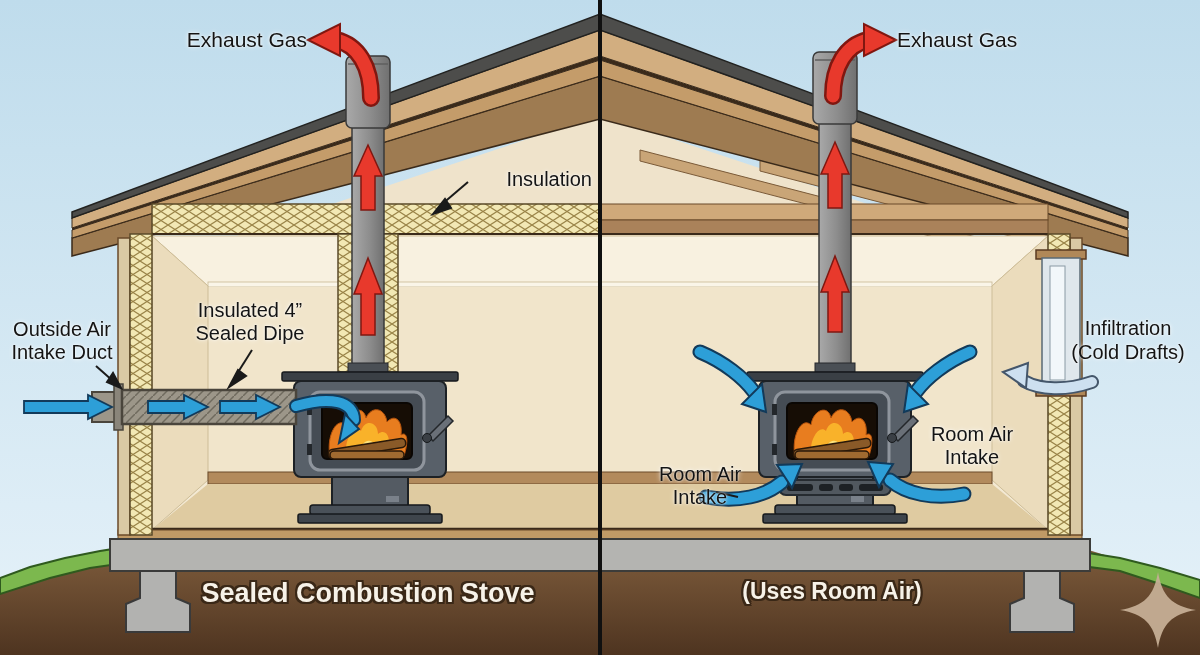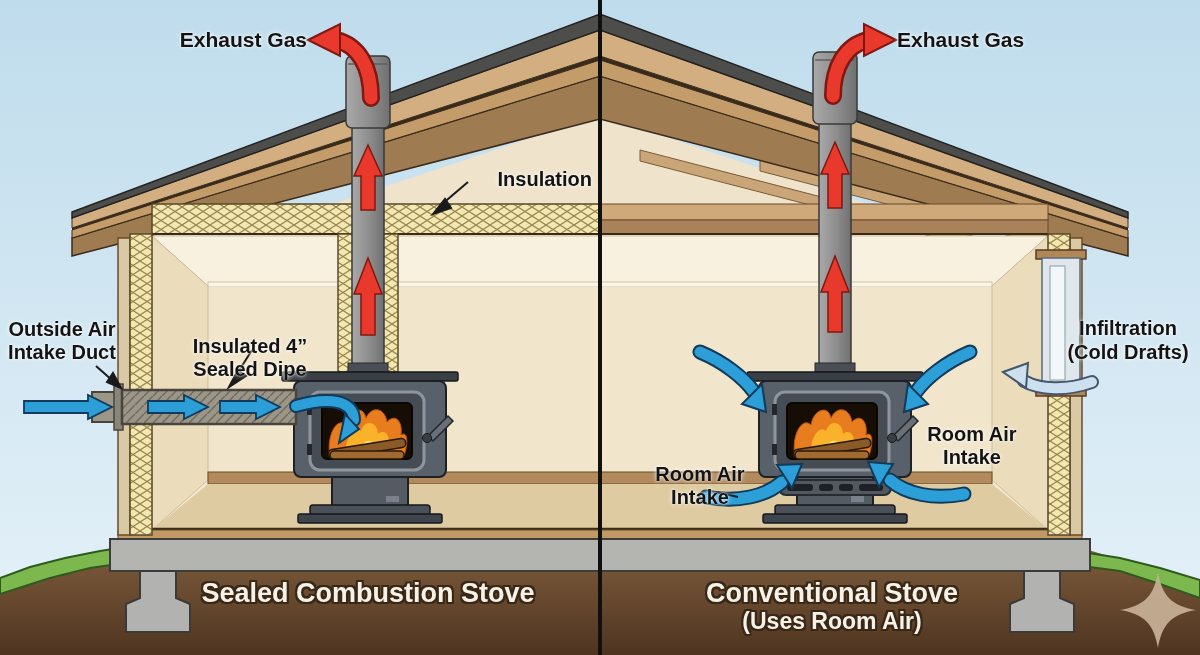--- a/index.html
+++ b/index.html
@@ -1,19 +1,19 @@
 <!DOCTYPE html>
 <html><head>
 <meta charset="utf-8">
 <style>
   html,body{margin:0;padding:0;}
   #stage{position:relative;width:1200px;height:655px;overflow:hidden;
          font-family:"Liberation Sans",sans-serif;background:linear-gradient(#bfdcec,#e6f2f9);}
   svg{position:absolute;left:0;top:0;}
-  .lbl{position:absolute;color:#141414;font-size:20px;line-height:23px;font-weight:700;
+  .lbl{position:absolute;color:#141414;font-size:20px;line-height:23px;font-weight:400;
        text-align:center;white-space:nowrap;
        text-shadow:0 0 5px rgba(255,255,255,.85),0 0 2px rgba(255,255,255,.9);}
   .caption{position:absolute;width:400px;text-align:center;color:#f7f2e8;font-weight:700;}
   .caption .t1{font-size:27px;line-height:30px;}
   .caption .t2{font-size:23px;line-height:26px;}
   .caption span{display:block;
        text-shadow:-2px -2px 0 #3a2817,2px -2px 0 #3a2817,-2px 2px 0 #3a2817,2px 2px 0 #3a2817,
                    0 -2px 0 #3a2817,0 2px 0 #3a2817,-2px 0 0 #3a2817,2px 0 0 #3a2817;}
 </style>
 </head>
@@ -239,21 +239,21 @@
 
 <div class="lbl" style="left:897px;top:28px;width:140px;text-align:left;font-size:21px;">Exhaust Gas</div>
 
 <div class="lbl" style="left:472px;top:168px;width:120px;text-align:right;">Insulation</div>
 
 <div class="lbl" style="left:2px;top:318px;width:120px;">
   <span>Outside Air</span><br>
   <span>Intake Duct</span>
 </div>
 
-<div class="lbl" style="left:183px;top:299px;width:134px;margin-top:36px;">
+<div class="lbl" style="left:183px;top:299px;width:134px;">
   <span>Insulated  4”</span><br>
   <span>Sealed Dipe</span>
 </div>
 
 <div class="lbl" style="left:1058px;top:316px;width:140px;line-height:24px;">
   <span>Infiltration</span><br>
   <span>(Cold Drafts)</span>
 </div>
 
 <div class="lbl" style="left:648px;top:463px;width:104px;">
@@ -264,17 +264,16 @@
 <div class="lbl" style="left:920px;top:423px;width:104px;">
   <span>Room Air</span><br>
   <span>Intake</span>
 </div>
 
 <div class="caption" style="left:168px;top:578px;">
   <span class="t1">Sealed Combustion Stove</span>
 </div>
 
 <div class="caption" style="left:632px;top:578px;">
-  <span class="t1">Conventional Stove</span>
   <span class="t2">(Uses Room Air)</span>
 </div>
 
 </div>
 
 </body></html>

